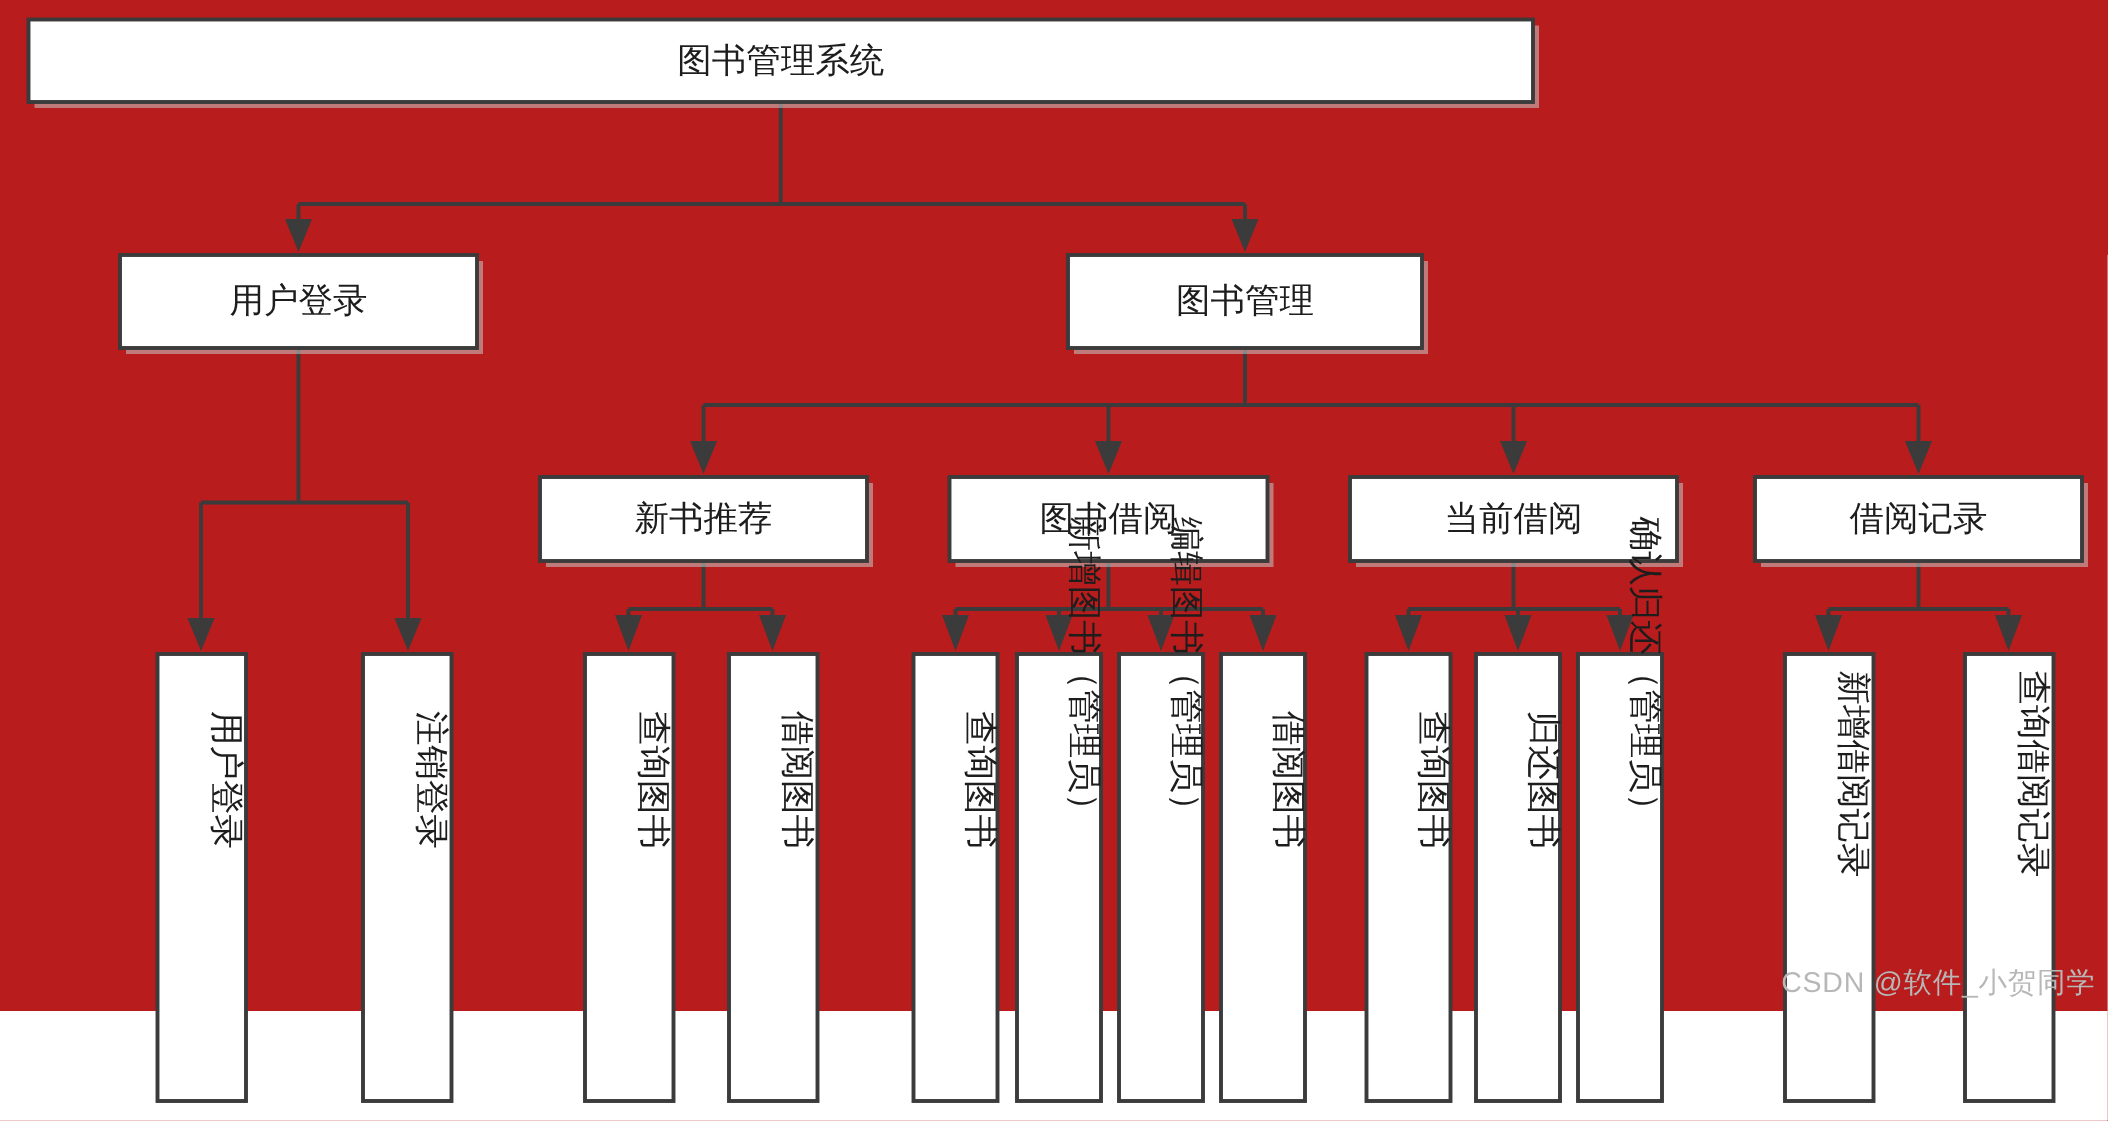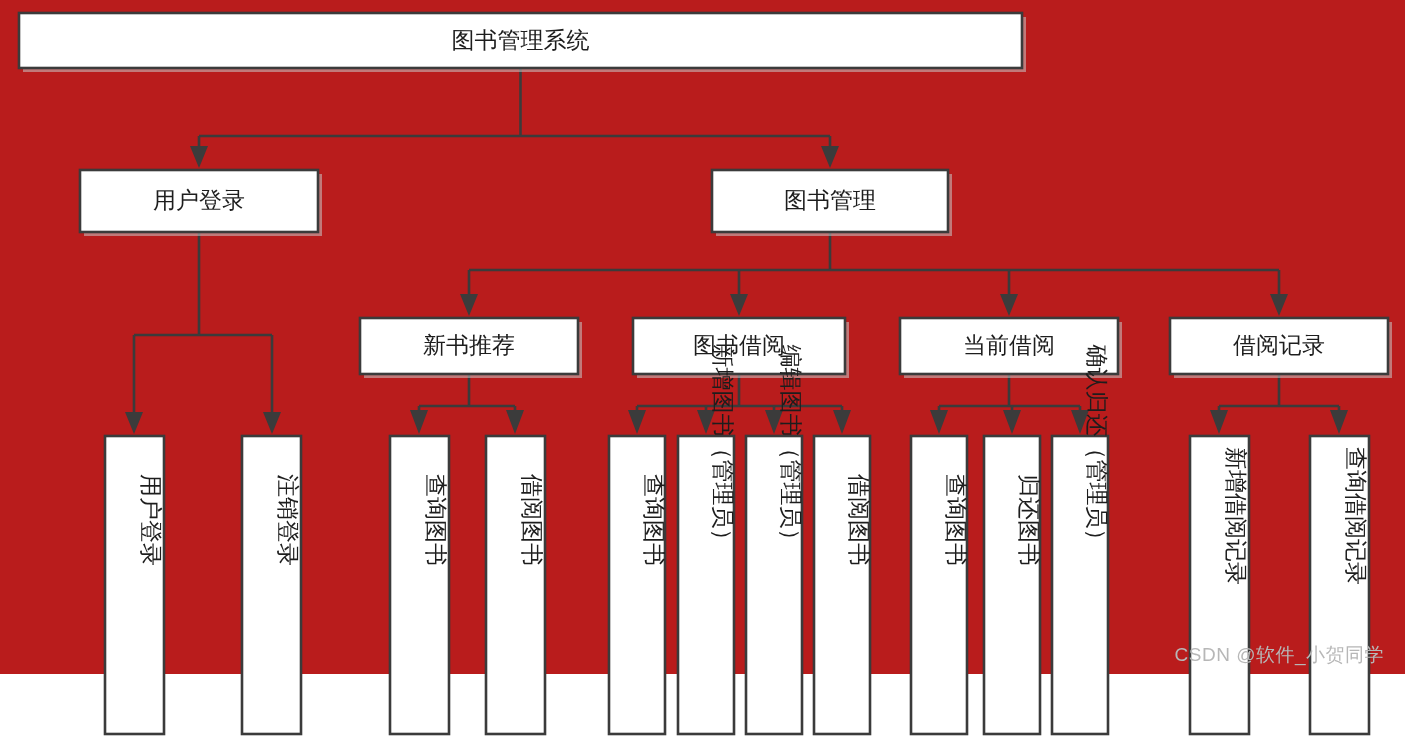--- a/index.html
+++ b/index.html
@@ -54,21 +54,21 @@
     dominant-baseline: middle;
   }
   .node-label-v {
     fill: #1d1d1d;
     font-family: "Liberation Sans", "DejaVu Sans", sans-serif;
     font-size: 23px;
     text-anchor: middle;
   }
   .watermark {
     position: absolute;
-    right: 21px;
+    right: 8px;
     bottom: 6px;
     font-family: "Liberation Sans", "DejaVu Sans", sans-serif;
     font-size: 19px;
     color: #b7b7b7;
     letter-spacing: 0.5px;
     white-space: nowrap;
     user-select: none;
   }
 </style>
 </head>

